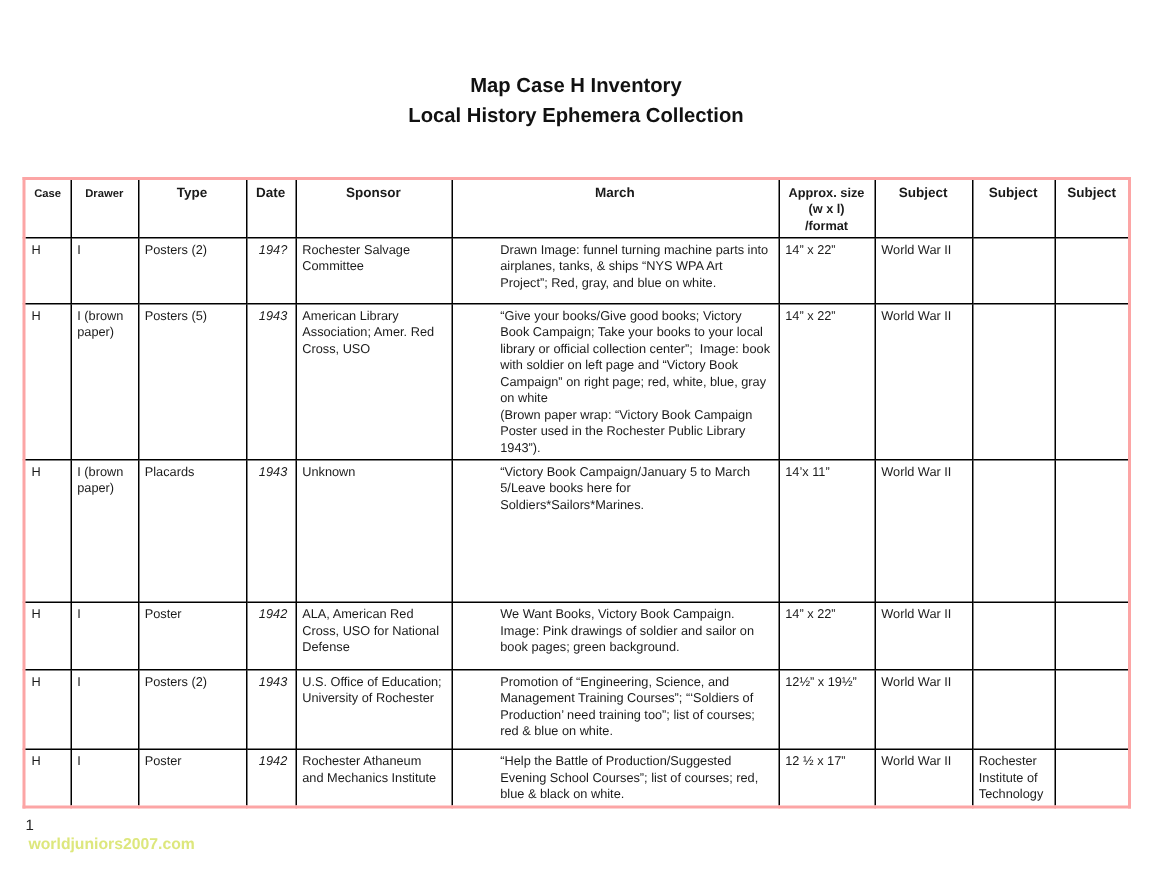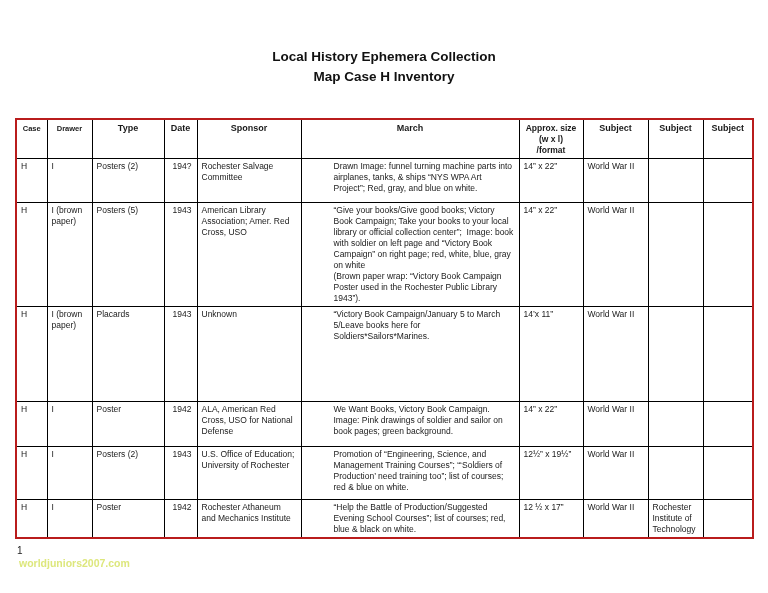--- a/index.html
+++ b/index.html
@@ -6,47 +6,47 @@
   body{
     width:768px;height:593px;position:relative;background:#ffffff;
     font-family:"Liberation Sans",sans-serif;color:#1a1a1a;
   }
   .doc-title{
     position:absolute;top:47px;left:0;width:768px;text-align:center;
     font-weight:bold;font-size:13.5px;line-height:20px;color:#111;
   }
   table.inv{
     position:absolute;left:15px;top:118px;width:738px;
-    border-collapse:collapse;table-layout:fixed;border:2px solid #b91c1c;
+    border-collapse:collapse;table-layout:fixed;border:2px solid #fca5a5;
   }
   .inv th,.inv td{
     border:1px solid #000;vertical-align:top;padding:2px 4px;
     font-size:8.5px;line-height:11px;overflow:hidden;word-wrap:break-word;
   }
   .inv th{text-align:center;font-weight:bold;font-size:9px;padding-top:3px;}
   .inv th.sm{font-size:7.5px;}
   .inv th.size-h{font-size:8.5px;}
-  td.c-date{text-align:right;padding-right:5px;}
+  td.c-date{text-align:right;padding-right:5px;font-style:italic;}
   td.c-notes{white-space:pre-wrap;padding-left:32px;}
   tr.hr{height:30px;}
   tr.r0{height:44px;}
   tr.r1{height:98px;}
   tr.r2{height:95px;}
   tr.r3{height:45px;}
   tr.r4{height:53px;}
   tr.r5{height:34px;}
   .pagenum{position:absolute;left:17px;top:545px;font-size:10px;color:#222;}
   .watermark{position:absolute;left:19px;top:557px;font-size:10.5px;font-weight:bold;color:#dde77c;}
 </style>
 </head>
 <body>
 
 <div class="doc-title">
+  <div>Map Case H Inventory</div>
   <div>Local History Ephemera Collection</div>
-  <div>Map Case H Inventory</div>
 </div>
 
 <table class="inv">
   <colgroup>
     <col style="width:31px">
       <col style="width:45px">
       <col style="width:72px">
     <col style="width:33px">
       <col style="width:104px">
       <col style="width:218px">

